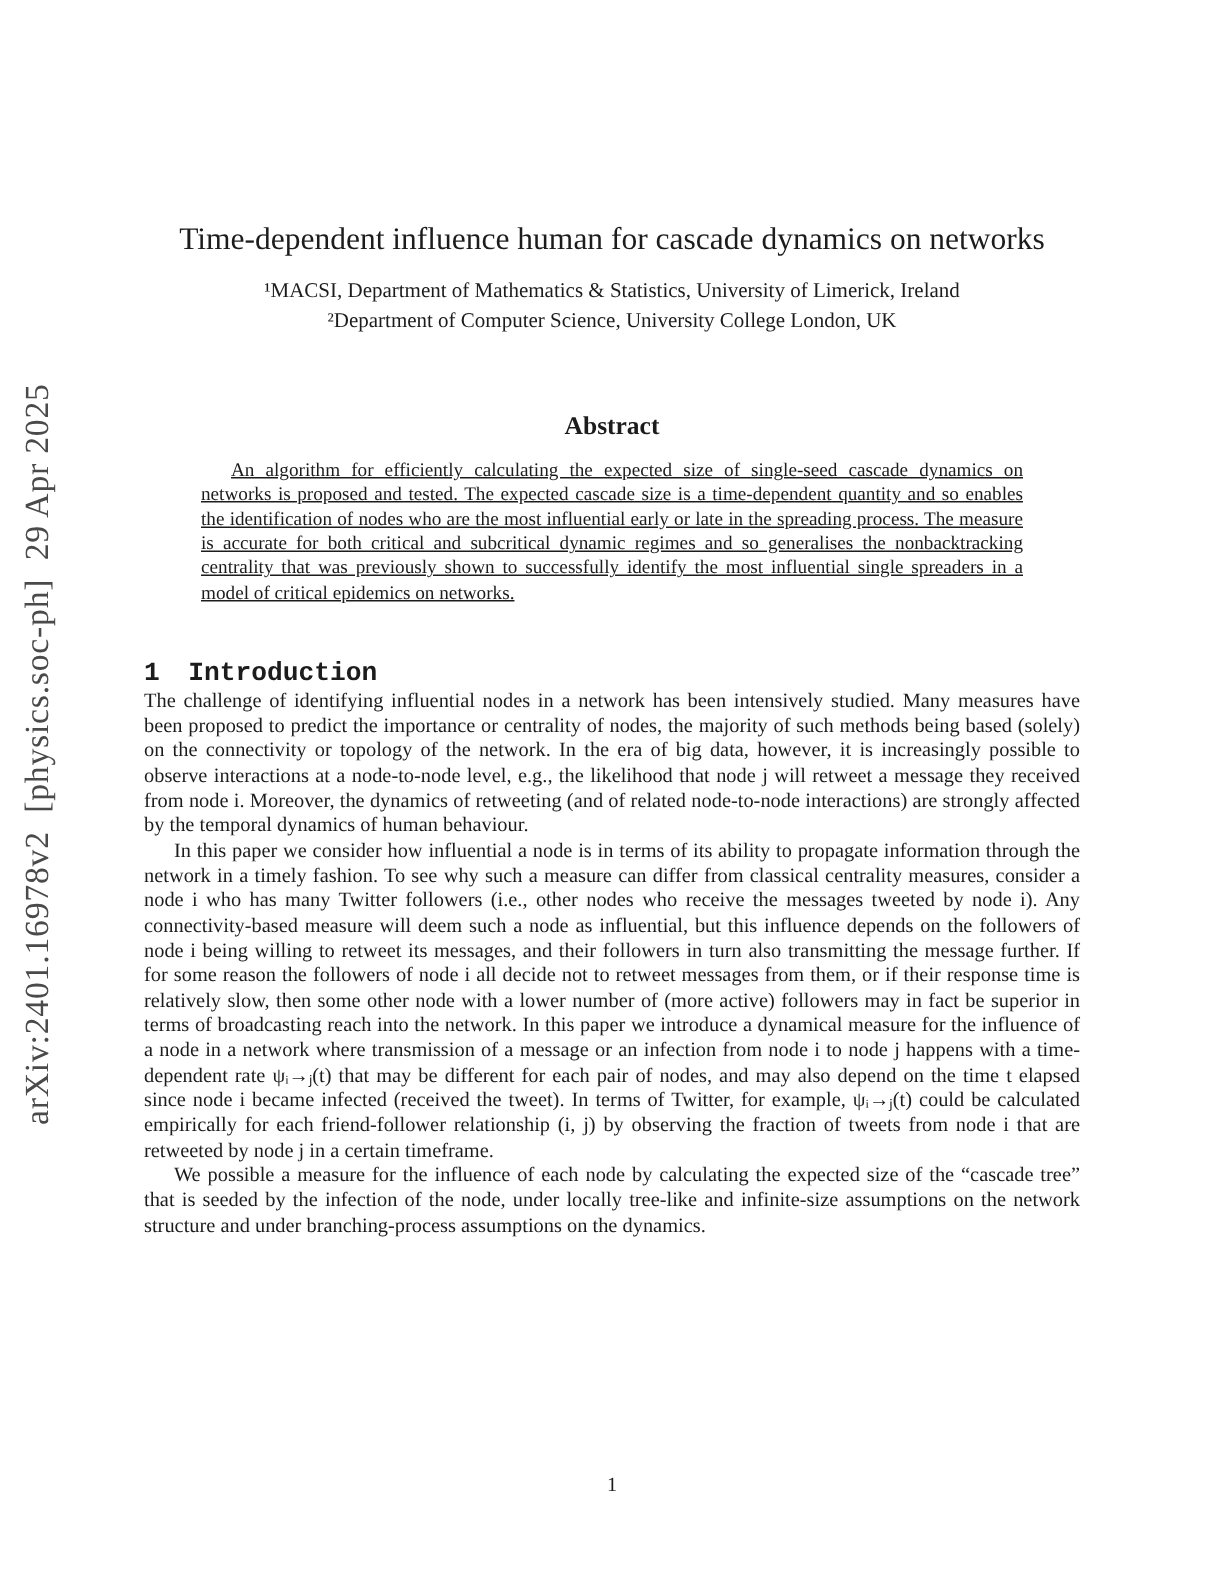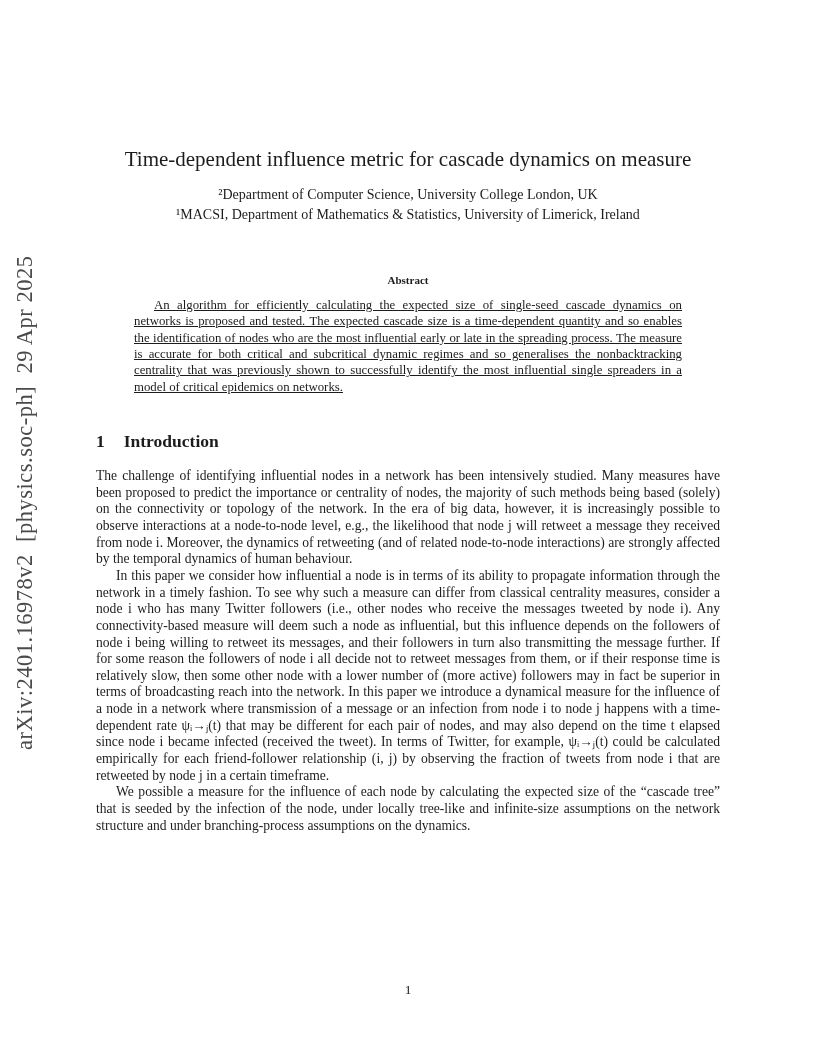--- a/index.html
+++ b/index.html
@@ -52,46 +52,47 @@
     text-align: center;
     font-size: 14px;
     line-height: 1.38;
   }
   .abstract {
     margin-top: 50px;
   }
   .abstract-heading {
     text-align: center;
     font-weight: bold;
-    font-size: 11px;
+    font-size: 17px;
     margin-bottom: 11px;
   }
   .abstract-text {
     margin: 0 38px;
     font-size: 12.8px;
     line-height: 1.28;
     text-align: justify;
     text-indent: 20px;
     text-decoration: underline;
   }
   .section-heading {
     margin-top: 36px;
     font-size: 17.5px;
     font-weight: bold;
+    font-family: Liberation Mono, monospace;
   }
   .section-heading .sec-num { margin-right: 19px; }
   .body-par {
     margin-top: 0;
     font-size: 13.6px;
     line-height: 1.225;
     text-align: justify;
     text-indent: 20px;
   }
   .body-par.first {
-    margin-top: 16px;
+    margin-top: 0;
     text-indent: 0;
   }
   .page-number {
     position: absolute;
     bottom: 58px;
     left: 0; width: 816px;
     text-align: center;
     font-size: 13.5px;
     color: #1c1c1c;
   }
@@ -100,26 +101,26 @@
 <body>
 
 <div class="page">
 
   <div class="arxiv-sidebar">
     <span>arXiv:2401.16978v2  [physics.soc-ph]  29 Apr 2025</span>
   </div>
 
   <div class="content">
 
-    <h1 class="title">Time-dependent influence metric for cascade dynamics on measure</h1>
+    <h1 class="title">Time-dependent influence human for cascade dynamics on networks</h1>
 
 
     <div class="affiliations">
+      <div>¹MACSI, Department of Mathematics &amp; Statistics, University of Limerick, Ireland</div>
       <div>²Department of Computer Science, University College London, UK</div>
-      <div>¹MACSI, Department of Mathematics &amp; Statistics, University of Limerick, Ireland</div>
     </div>
 
     <div class="abstract">
       <div class="abstract-heading">Abstract</div>
       <p class="abstract-text">An algorithm for efficiently calculating the expected size of single-seed cascade dynamics on networks is proposed and tested. The expected cascade size is a time-dependent quantity and so enables the identification of nodes who are the most influential early or late in the spreading process. The measure is accurate for both critical and subcritical dynamic regimes and so generalises the nonbacktracking centrality that was previously shown to successfully identify the most influential single spreaders in a model of critical epidemics on networks.</p>
     </div>
 
     <h2 class="section-heading">
       <span class="sec-num">1</span><span class="sec-title">Introduction</span>
     </h2>

